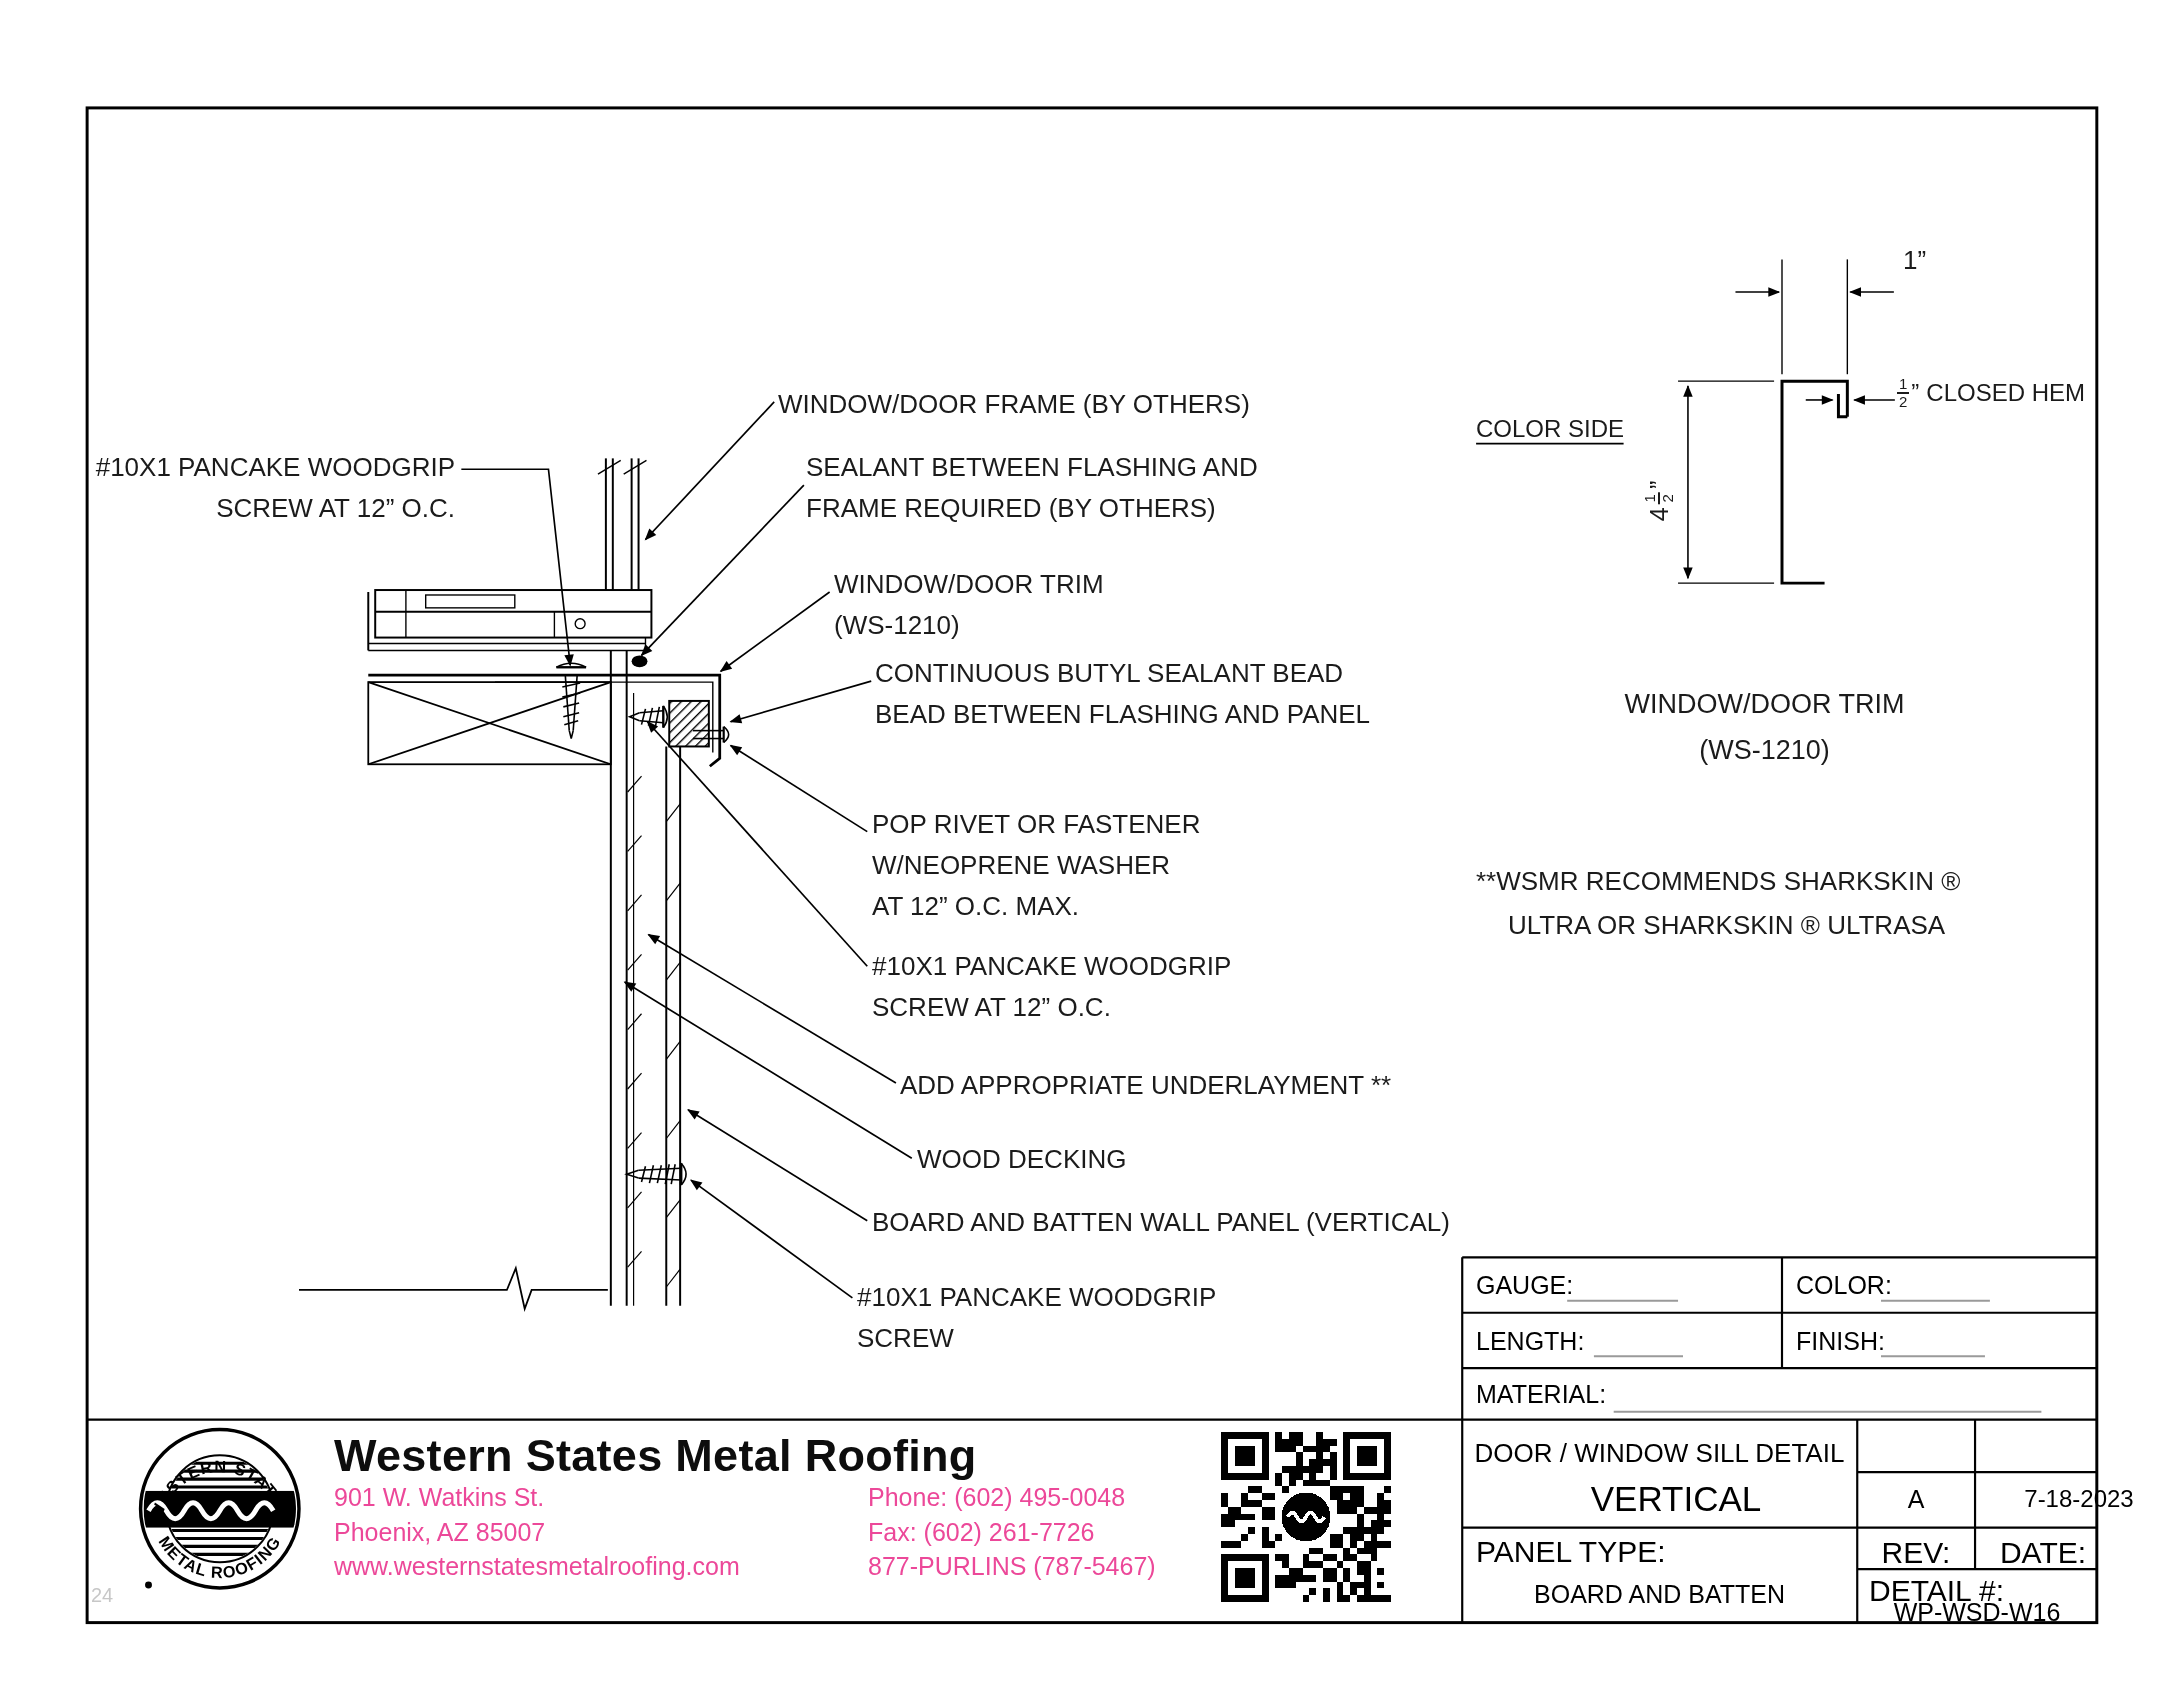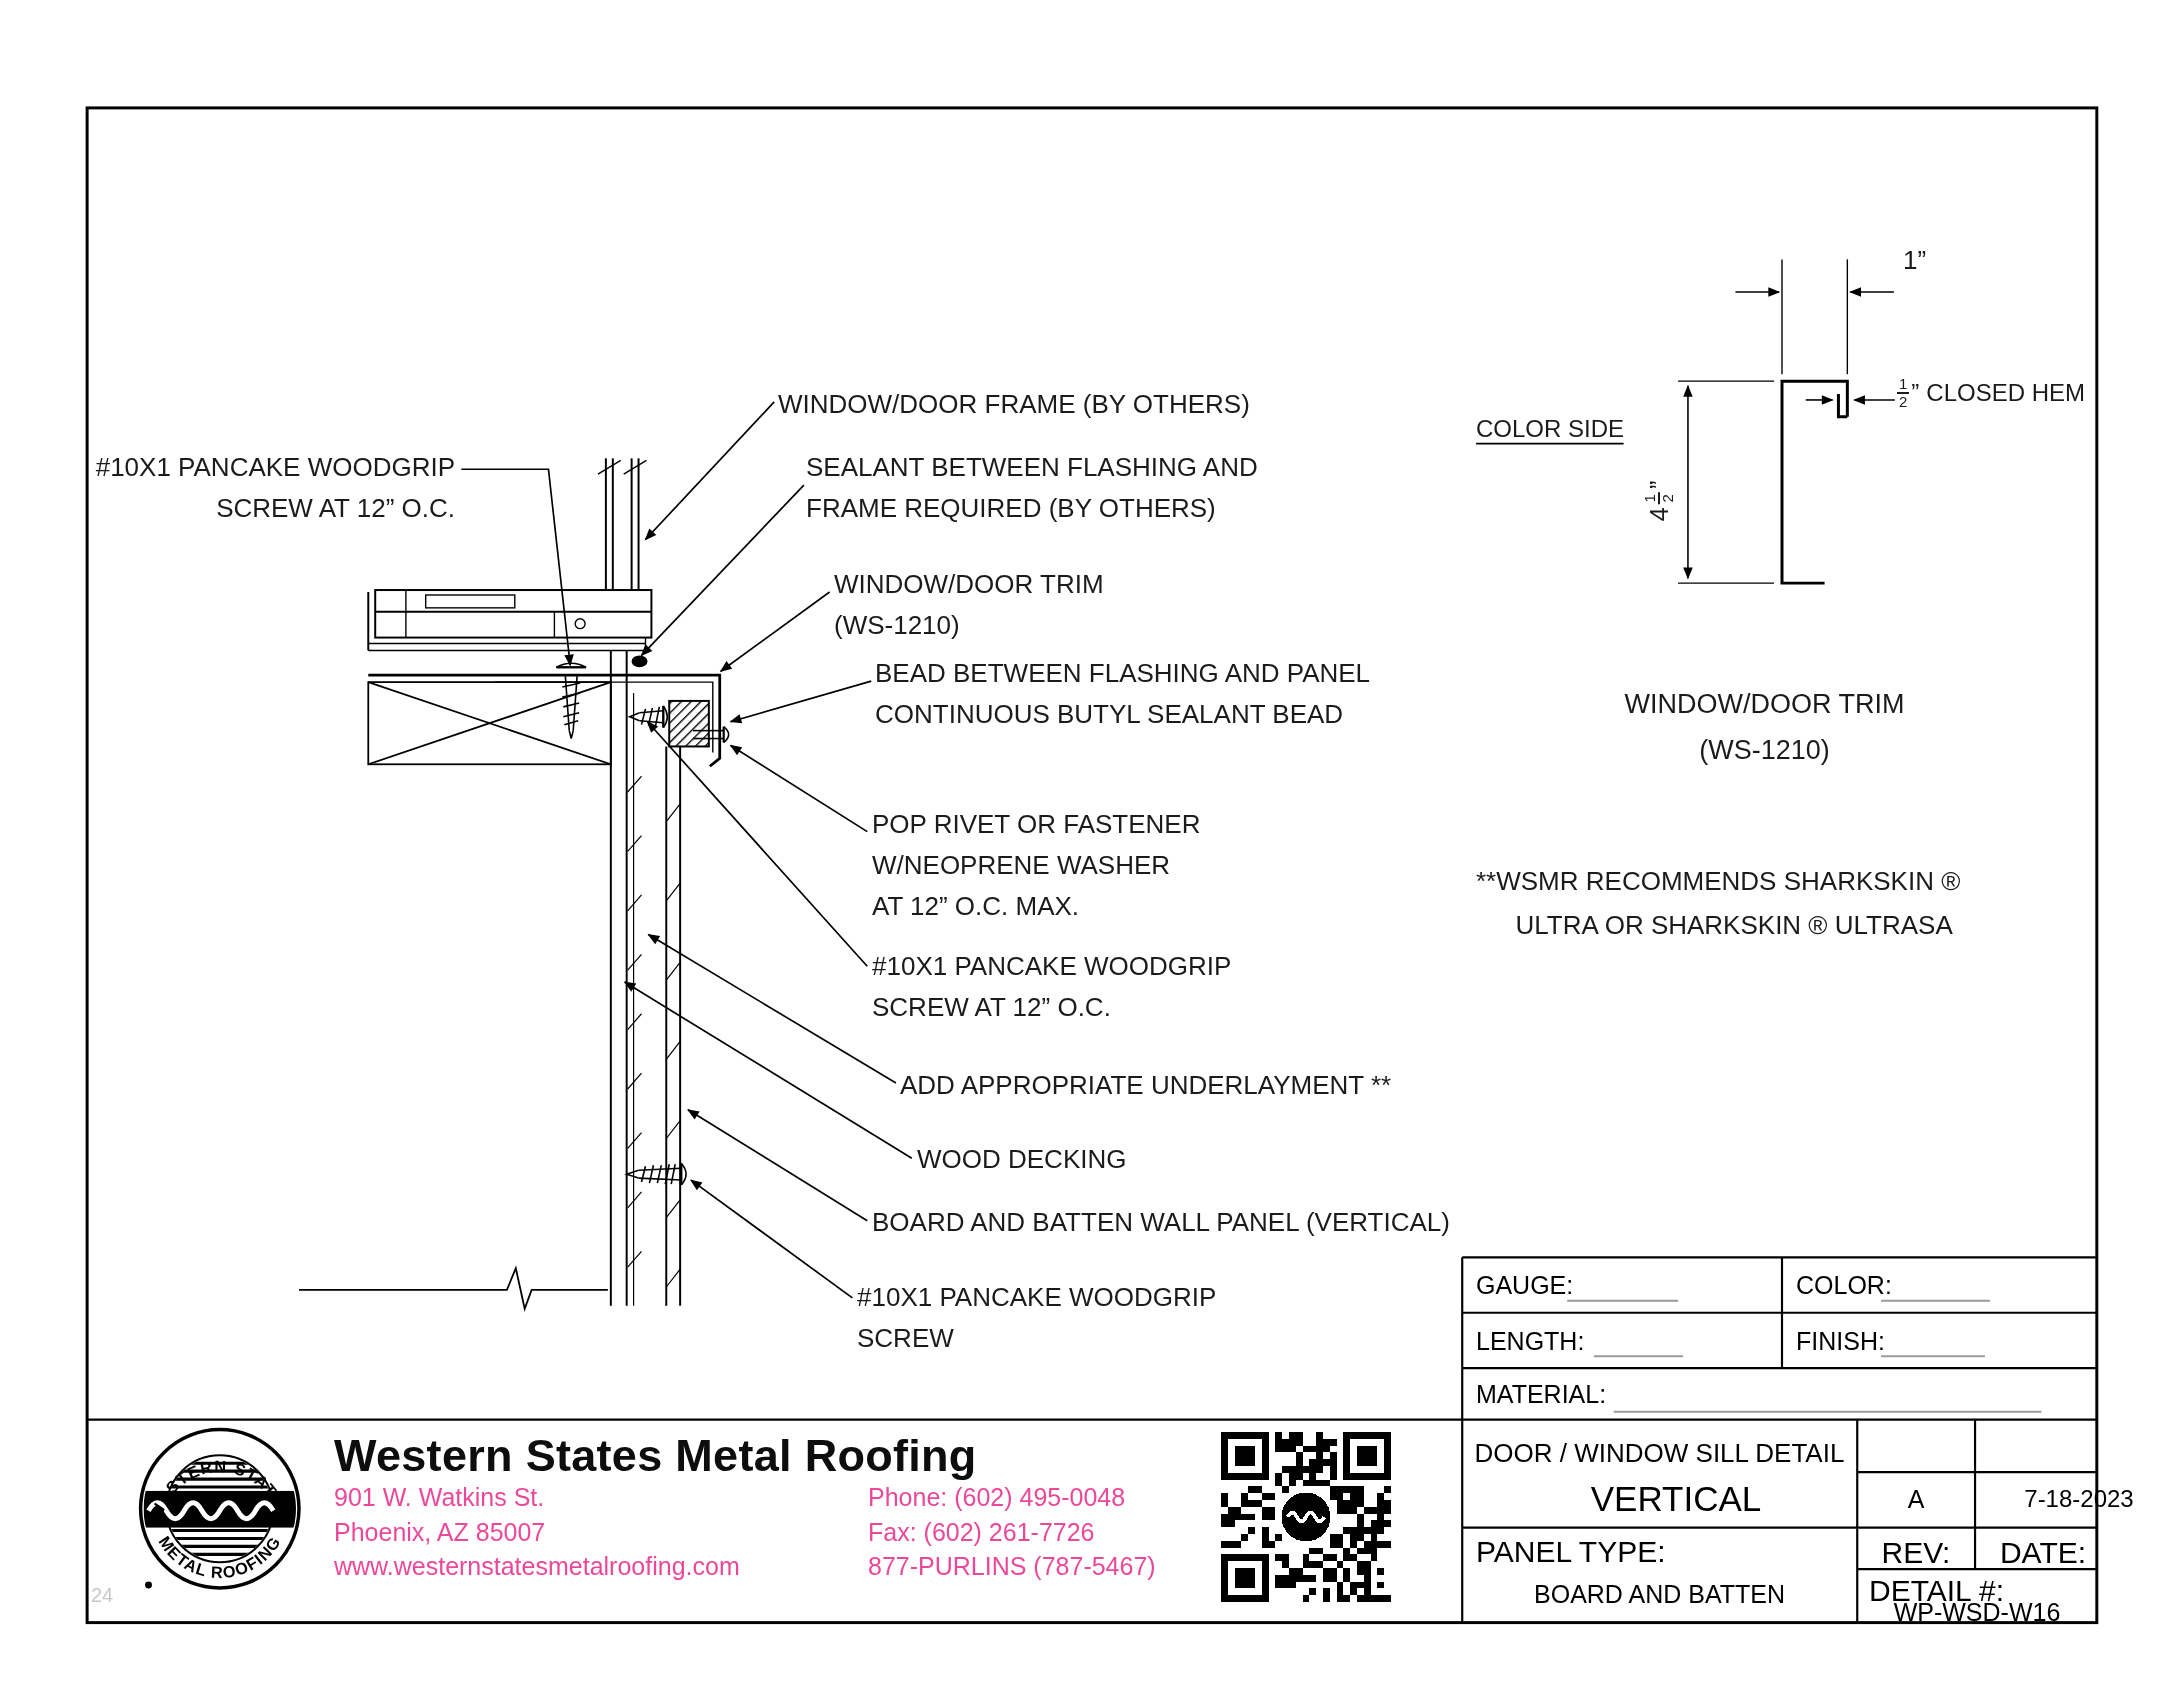--- a/index.html
+++ b/index.html
@@ -262,22 +262,22 @@
 </div>
 
 <div class="lbl" style="left:778px;top:384px;">WINDOW/DOOR FRAME (BY OTHERS)</div>
 
 <div class="lbl" style="left:834px;top:564px;">
   <div>WINDOW/DOOR TRIM</div>
   <div>(WS-1210)</div>
 </div>
 
 <div class="lbl" style="left:875px;top:653px;">
+  <div>CONTINUOUS BUTYL SEALANT BEAD</div>
   <div>BEAD BETWEEN FLASHING AND PANEL</div>
-  <div>CONTINUOUS BUTYL SEALANT BEAD</div>
 </div>
 
 <div class="lbl" style="left:872px;top:804px;">
   <div>POP RIVET OR FASTENER</div>
   <div>W/NEOPRENE WASHER</div>
   <div>AT 12” O.C. MAX.</div>
 </div>
 
 <div class="lbl" style="left:872px;top:946px;">
   <div>#10X1 PANCAKE WOODGRIP</div>
@@ -315,21 +315,21 @@
     <span>2</span>
   </span>
   <span>”</span>
 </div>
 
 <div class="lbl ctr" style="left:1616px;top:681px;width:297px;line-height:46px;font-size:27px;">
   <div>WINDOW/DOOR TRIM</div>
   <div>(WS-1210)</div>
 </div>
 
-<div class="lbl" style="left:1476px;top:859px;line-height:44px;text-align:center;">
+<div class="lbl" style="left:1476px;top:859px;line-height:44px;">
   <div>**WSMR RECOMMENDS SHARKSKIN ®</div>
   <div style="padding-left:32px;">ULTRA OR SHARKSKIN ® ULTRASA</div>
 </div>
 
 <div class="tx tb" style="left:1476px;top:1271px;">GAUGE:</div>
 <div class="tx tb" style="left:1796px;top:1271px;">COLOR:</div>
 <div class="tx tb" style="left:1476px;top:1327px;">LENGTH:</div>
 <div class="tx tb" style="left:1796px;top:1327px;">FINISH:</div>
 <div class="tx tb" style="left:1476px;top:1380px;">MATERIAL:</div>
 

